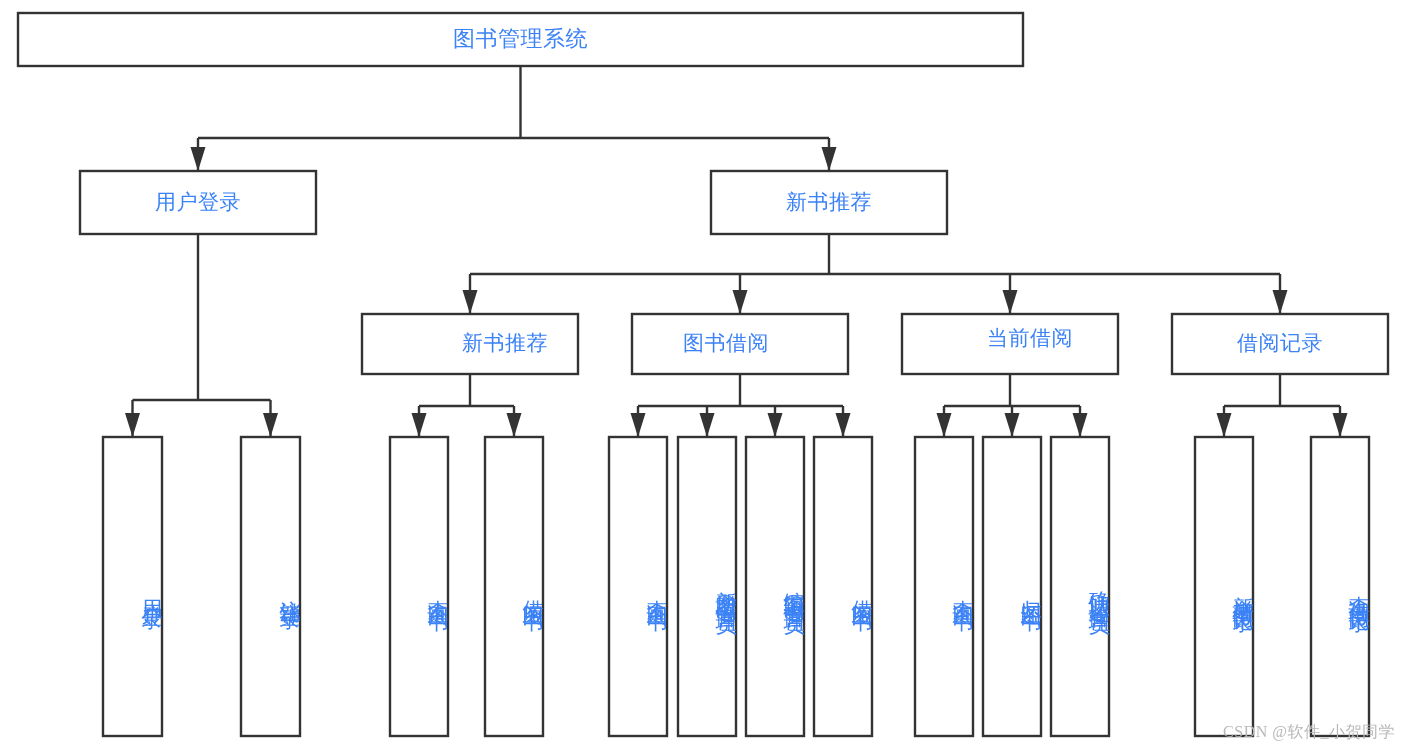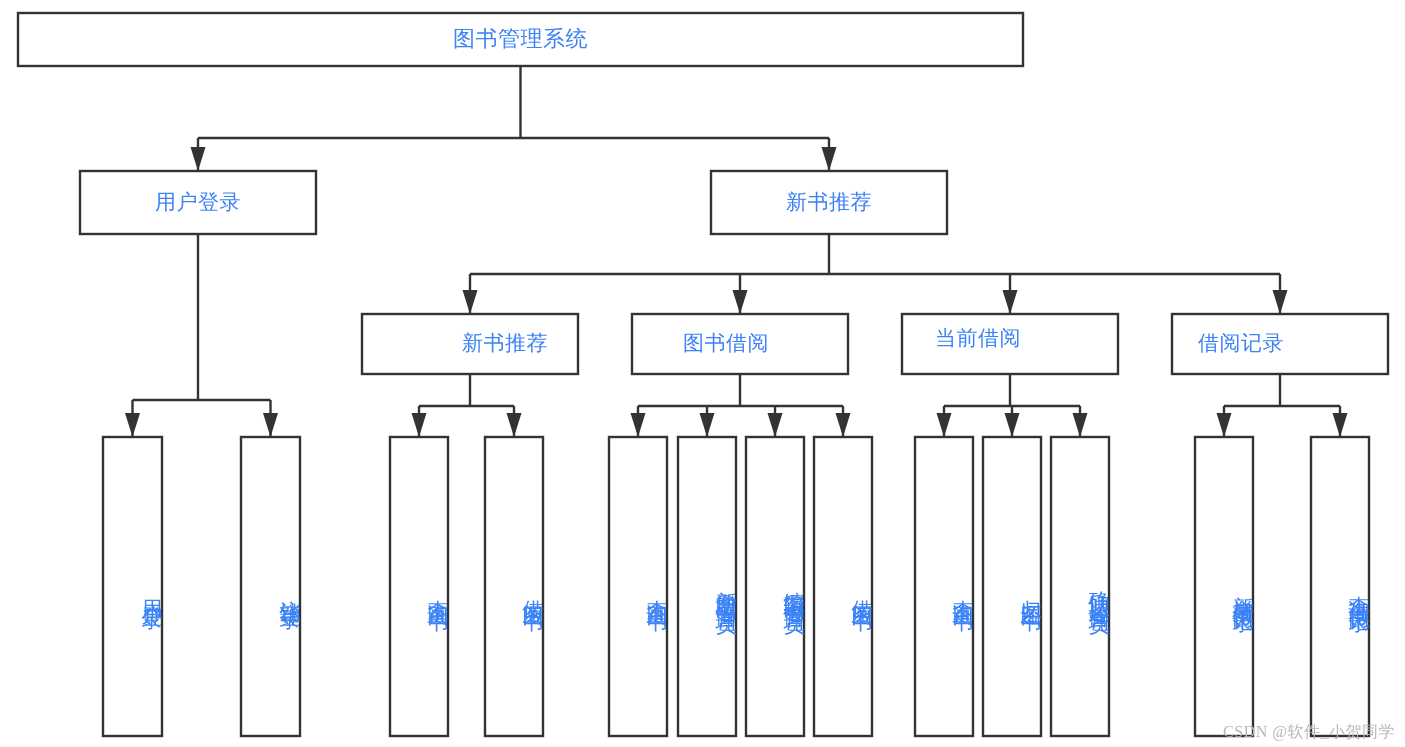--- a/index.html
+++ b/index.html
@@ -165,22 +165,22 @@
         <rect x="1311" y="437" width="58" height="299" class="node-rect"></rect>
       </g>
   </svg>
 
   <div id="labels">
       <div class="node-label horiz root" style="left: 18px; top: 13px; width: 1005px; height: 53px;">图书管理系统</div>
       <div class="node-label horiz" style="left: 80px; top: 171px; width: 236px; height: 63px;">用户登录</div>
       <div class="node-label horiz" style="left: 711px; top: 171px; width: 236px; height: 63px;">新书推荐</div>
       <div class="node-label horiz" style="left: 377px; top: 314px; width: 256px; height: 60px;">新书推荐</div>
       <div class="node-label horiz" style="left: 632px; top: 314px; width: 188px; height: 60px;">图书借阅</div>
-      <div class="node-label horiz" style="left: 870px; top: 314px; width: 216px; height: 50px;">当前借阅</div>
-      <div class="node-label horiz" style="left: 1133px; top: 314px; width: 216px; height: 60px;">借阅记录</div>
+      <div class="node-label horiz" style="left: 922px; top: 314px; width: 216px; height: 50px;">当前借阅</div>
+      <div class="node-label horiz" style="left: 1172px; top: 314px; width: 216px; height: 60px;">借阅记录</div>
       <div class="node-label vert" style="left: 103px; top: 437px; width: 59px; height: 299px;">用户登录</div>
       <div class="node-label vert" style="left: 241px; top: 437px; width: 59px; height: 299px;">注销登录</div>
       <div class="node-label vert" style="left: 390px; top: 437px; width: 58px; height: 299px;">查询图书</div>
       <div class="node-label vert" style="left: 485px; top: 437px; width: 58px; height: 299px;">借阅图书</div>
       <div class="node-label vert" style="left: 609px; top: 437px; width: 58px; height: 299px;">查询图书</div>
       <div class="node-label vert" style="left: 678px; top: 437px; width: 58px; height: 299px;">新增图书（管理员）</div>
       <div class="node-label vert" style="left: 746px; top: 437px; width: 58px; height: 299px;">编辑图书（管理员）</div>
       <div class="node-label vert" style="left: 814px; top: 437px; width: 58px; height: 299px;">借阅图书</div>
       <div class="node-label vert" style="left: 915px; top: 437px; width: 58px; height: 299px;">查询图书</div>
       <div class="node-label vert" style="left: 983px; top: 437px; width: 58px; height: 299px;">归还图书</div>

